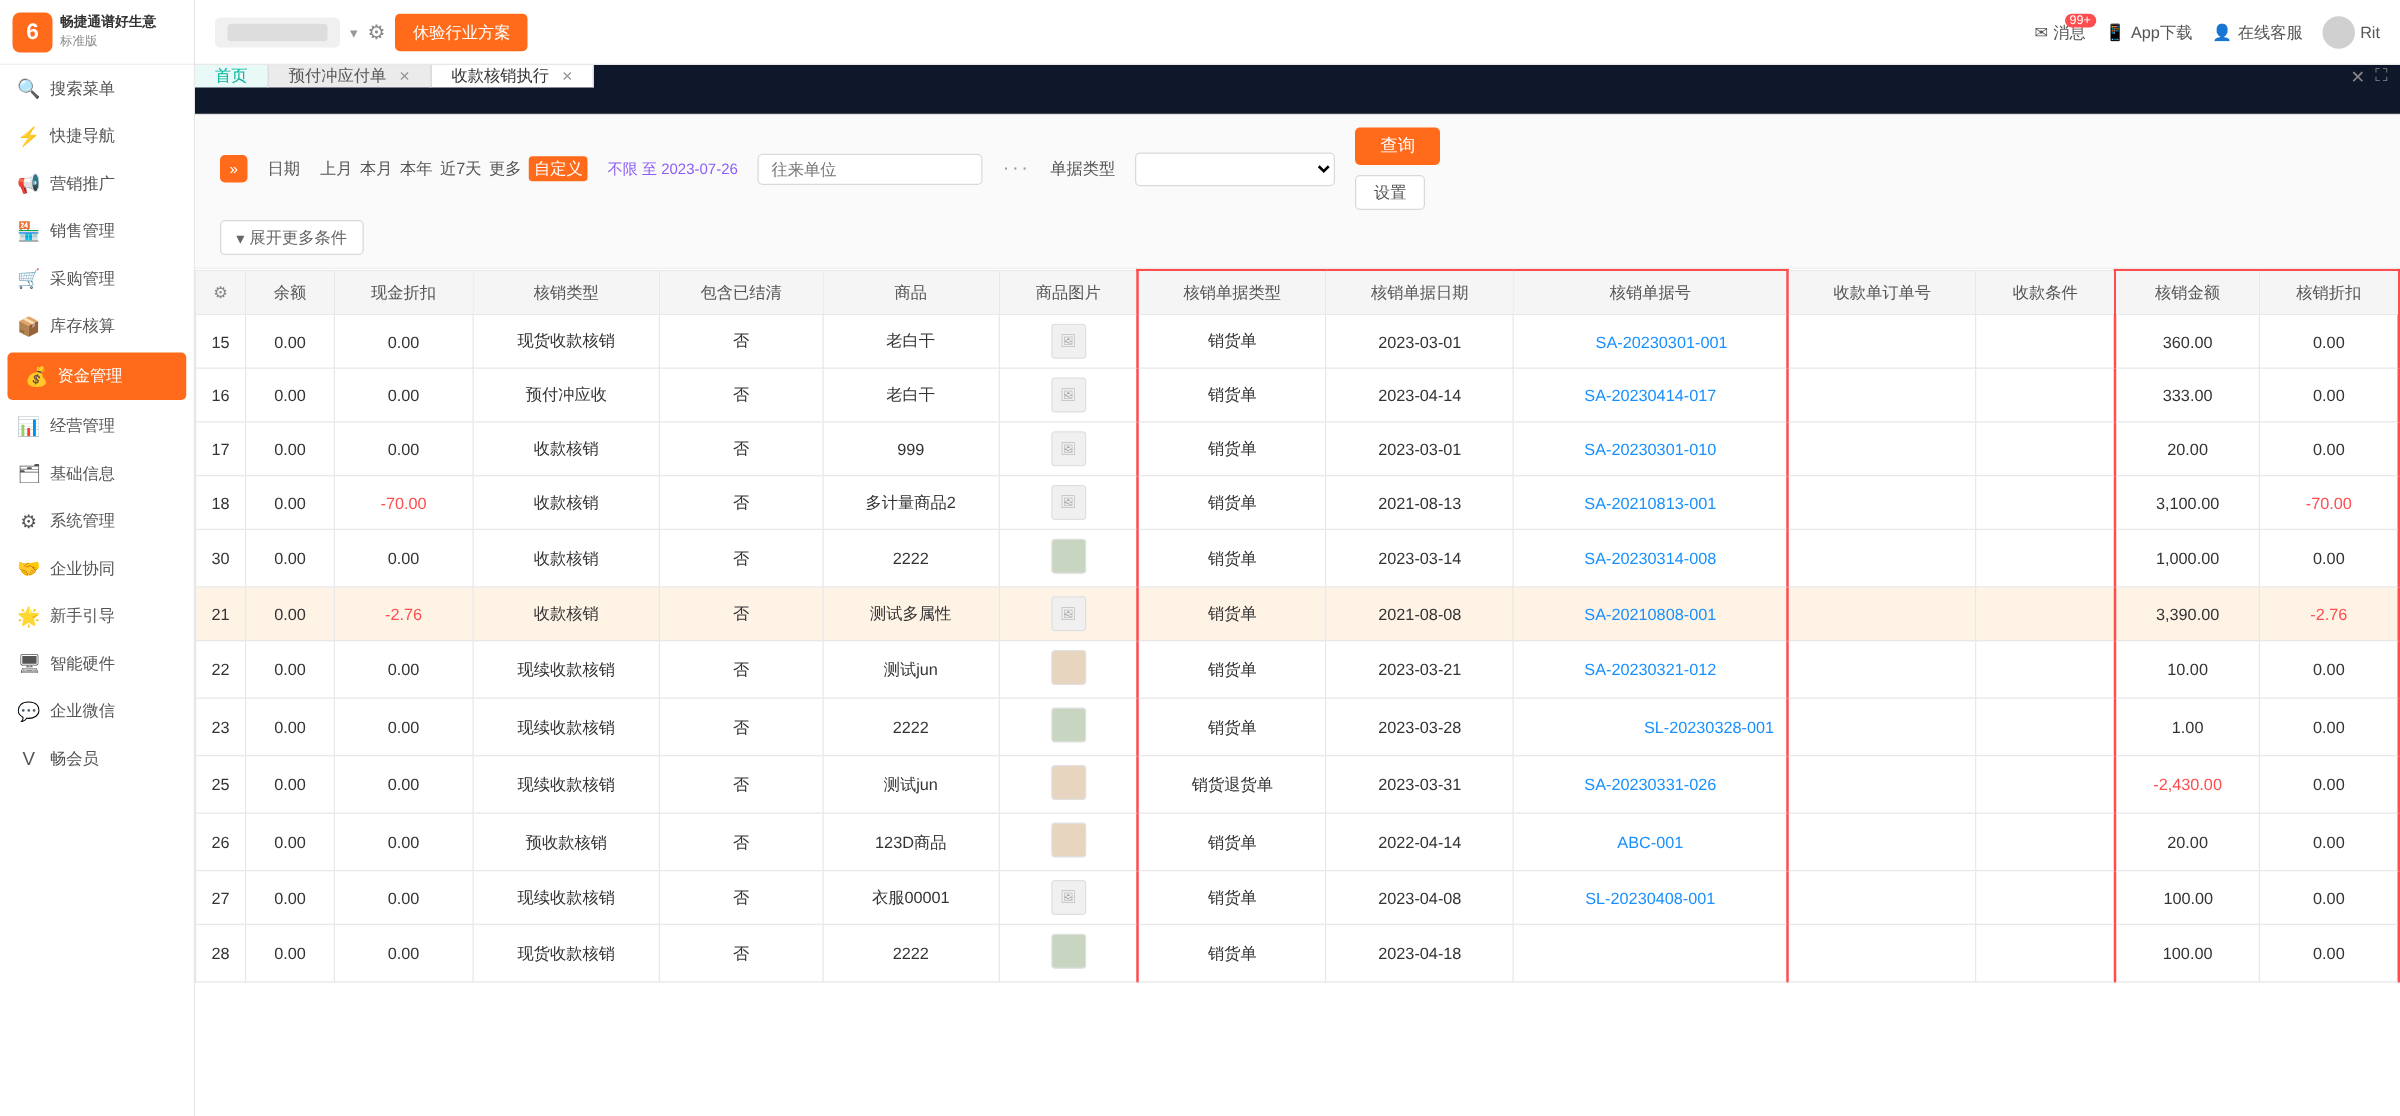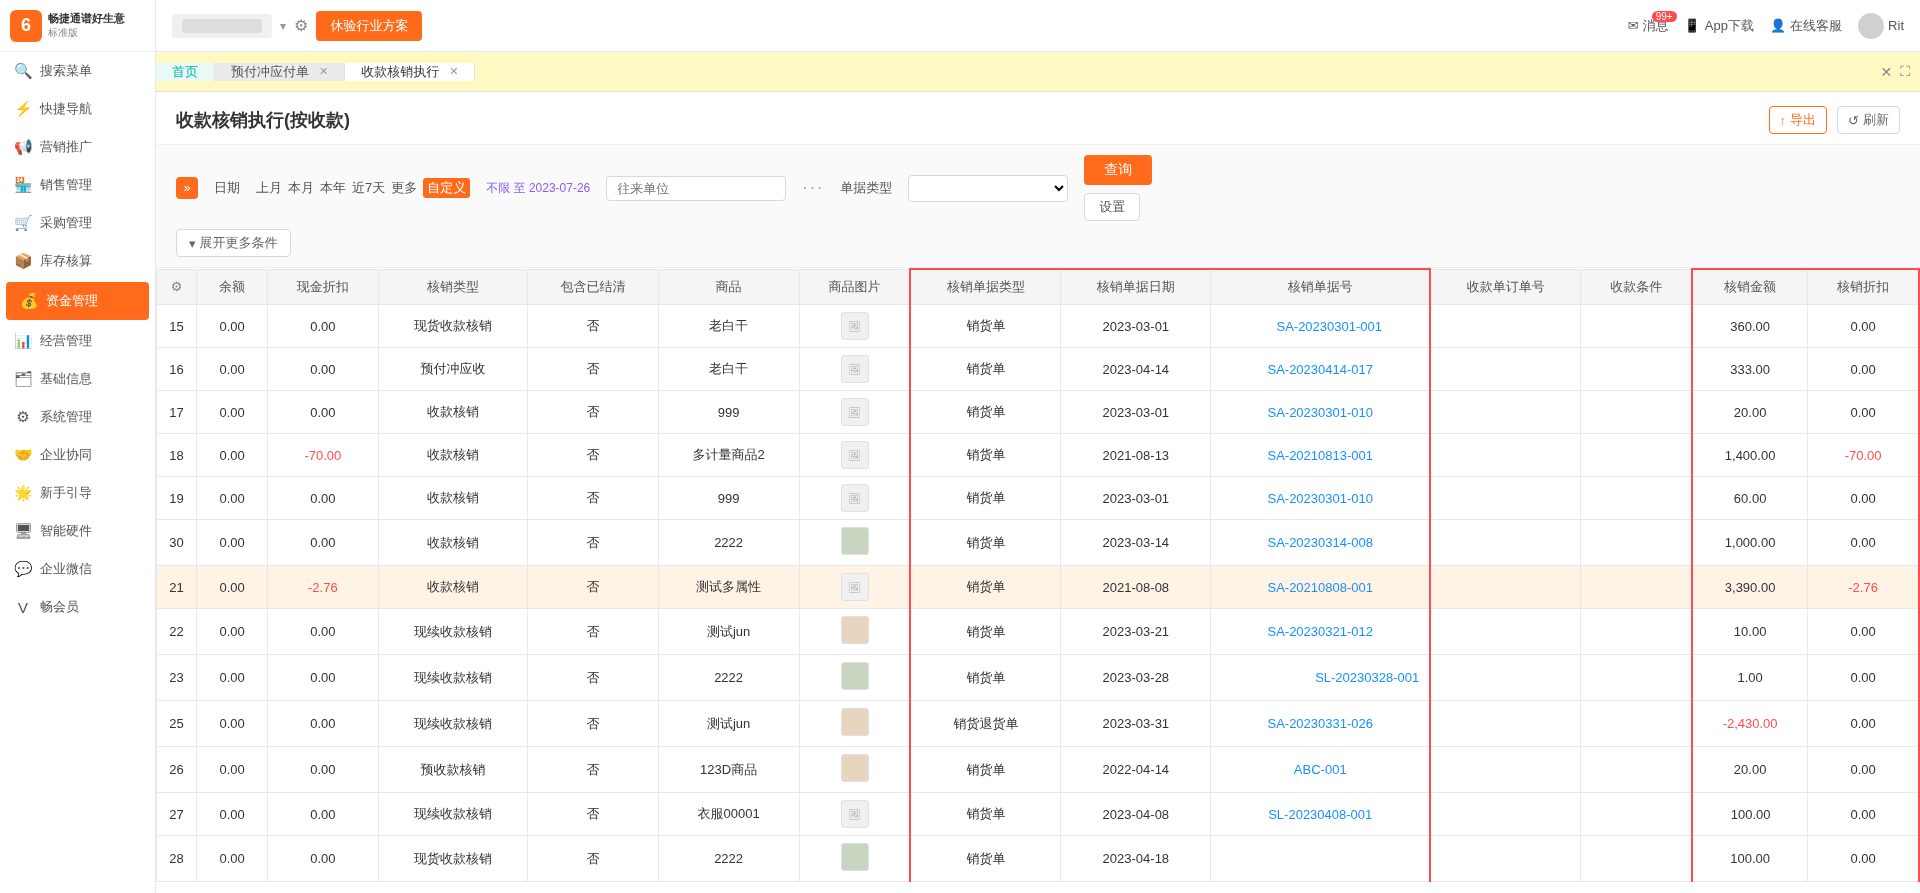--- a/index.html
+++ b/index.html
@@ -27,21 +27,21 @@
     .topbar-chevron { color: #999; font-size: 12px; }
     .topbar-gear { color: #888; font-size: 16px; cursor: pointer; }
     .topbar-industry-btn { background: #ff6b1a; color: #fff; border: none; border-radius: 4px; padding: 6px 14px; font-size: 13px; cursor: pointer; }
     .topbar-right { display: flex; align-items: center; gap: 16px; }
     .topbar-badge { position: relative; display: flex; align-items: center; gap: 4px; cursor: pointer; color: #555; font-size: 13px; }
     .badge-num { background: #ff4d4f; color: white; border-radius: 10px; font-size: 10px; padding: 0 4px; min-width: 18px; text-align: center; position: absolute; top: -6px; right: -8px; }
     .topbar-user { color: #555; font-size: 13px; display: flex; align-items: center; gap: 4px; }
     .user-avatar { width: 26px; height: 26px; border-radius: 50%; background: #d0d0d0; }
 
     
-    .tabbar { height: 40px; background: #fef9c3; display: flex; align-items: center; border-bottom: 1px solid #e0e0e0; }
+    .tabbar { height: 40px; background: #0f172a; display: flex; align-items: flex-start; border-bottom: 1px solid #e0e0e0; }
     .tab { display: flex; align-items: center; padding: 0 16px; gap: 6px; cursor: pointer; font-size: 13px; color: #555; border-right: 1px solid #e0e0e0; background: #ebebeb; position: relative; }
     .tab.active { background: #fff; color: #333; font-weight: 500; }
     .tab .tab-close { color: #999; font-size: 11px; cursor: pointer; margin-left: 4px; }
     .tab.home { background: #e8f9f7; color: #00b59c; font-weight: 500; }
     .tab-spacer { flex: 1; }
     .tab-controls { display: flex; align-items: center; padding: 0 10px; gap: 8px; }
     .tab-ctrl-btn { color: #888; font-size: 14px; cursor: pointer; }
 
     
     .page-content { flex: 1; background: #fff; overflow: hidden; display: flex; flex-direction: column; }
@@ -201,33 +201,20 @@
       <span class="tab-close">✕</span>
     </div>
     <div class="tab-spacer"></div>
     <div class="tab-controls">
       <span class="tab-ctrl-btn">✕</span>
       <span class="tab-ctrl-btn">⛶</span>
     </div>
   </div>
 
   <div class="page-content">
-    <div class="page-header">
-      <div class="page-title">收款核销执行(按收款)</div>
-      <div class="page-header-actions">
-        <button class="btn-export">
-          <span>↑</span>
-          <span>导出</span>
-        </button>
-        <button class="btn-refresh">
-          <span>↺</span>
-          <span>刷新</span>
-        </button>
-      </div>
-    </div>
 
     <div class="filter-area">
       <div class="filter-row">
         <button class="filter-expand-btn">»</button>
         <span class="filter-label">日期</span>
         <div class="filter-date-options">
           <span class="date-opt">上月</span>
           <span class="date-opt">本月</span>
           <span class="date-opt">本年</span>
           <span class="date-opt">近7天</span>
@@ -331,38 +318,22 @@
               <td class="text-red">-70.00</td>
               <td>收款核销</td>
               <td>否</td>
               <td>多计量商品2</td>
               <td><div class="img-placeholder">🖼</div></td>
               <td style="border-left: 2px solid rgb(255, 77, 79);">销货单</td>
               <td>2021-08-13</td>
               <td style="border-right: 2px solid rgb(255, 77, 79);"><a class="link-text">SA-20210813-001</a></td>
               <td></td>
               <td></td>
-              <td style="border-left: 2px solid rgb(255, 77, 79);">1,400.00</td>
+              <td style="border-left: 2px solid rgb(255, 77, 79);">3,100.00</td>
               <td class="text-red" style="border-right: 2px solid rgb(255, 77, 79);">-70.00</td>
-            </tr>
-            <tr>
-              <td>19</td>
-              <td>0.00</td>
-              <td>0.00</td>
-              <td>收款核销</td>
-              <td>否</td>
-              <td>999</td>
-              <td><div class="img-placeholder">🖼</div></td>
-              <td style="border-left: 2px solid rgb(255, 77, 79);">销货单</td>
-              <td>2023-03-01</td>
-              <td style="border-right: 2px solid rgb(255, 77, 79);"><a class="link-text">SA-20230301-010</a></td>
-              <td></td>
-              <td></td>
-              <td style="border-left: 2px solid rgb(255, 77, 79);">60.00</td>
-              <td style="border-right: 2px solid rgb(255, 77, 79);">0.00</td>
             </tr>
             <tr>
               <td>30</td>
               <td>0.00</td>
               <td>0.00</td>
               <td>收款核销</td>
               <td>否</td>
               <td>2222</td>
               <td><div class="img-placeholder has-img2"></div></td>
               <td style="border-left: 2px solid rgb(255, 77, 79);">销货单</td>

